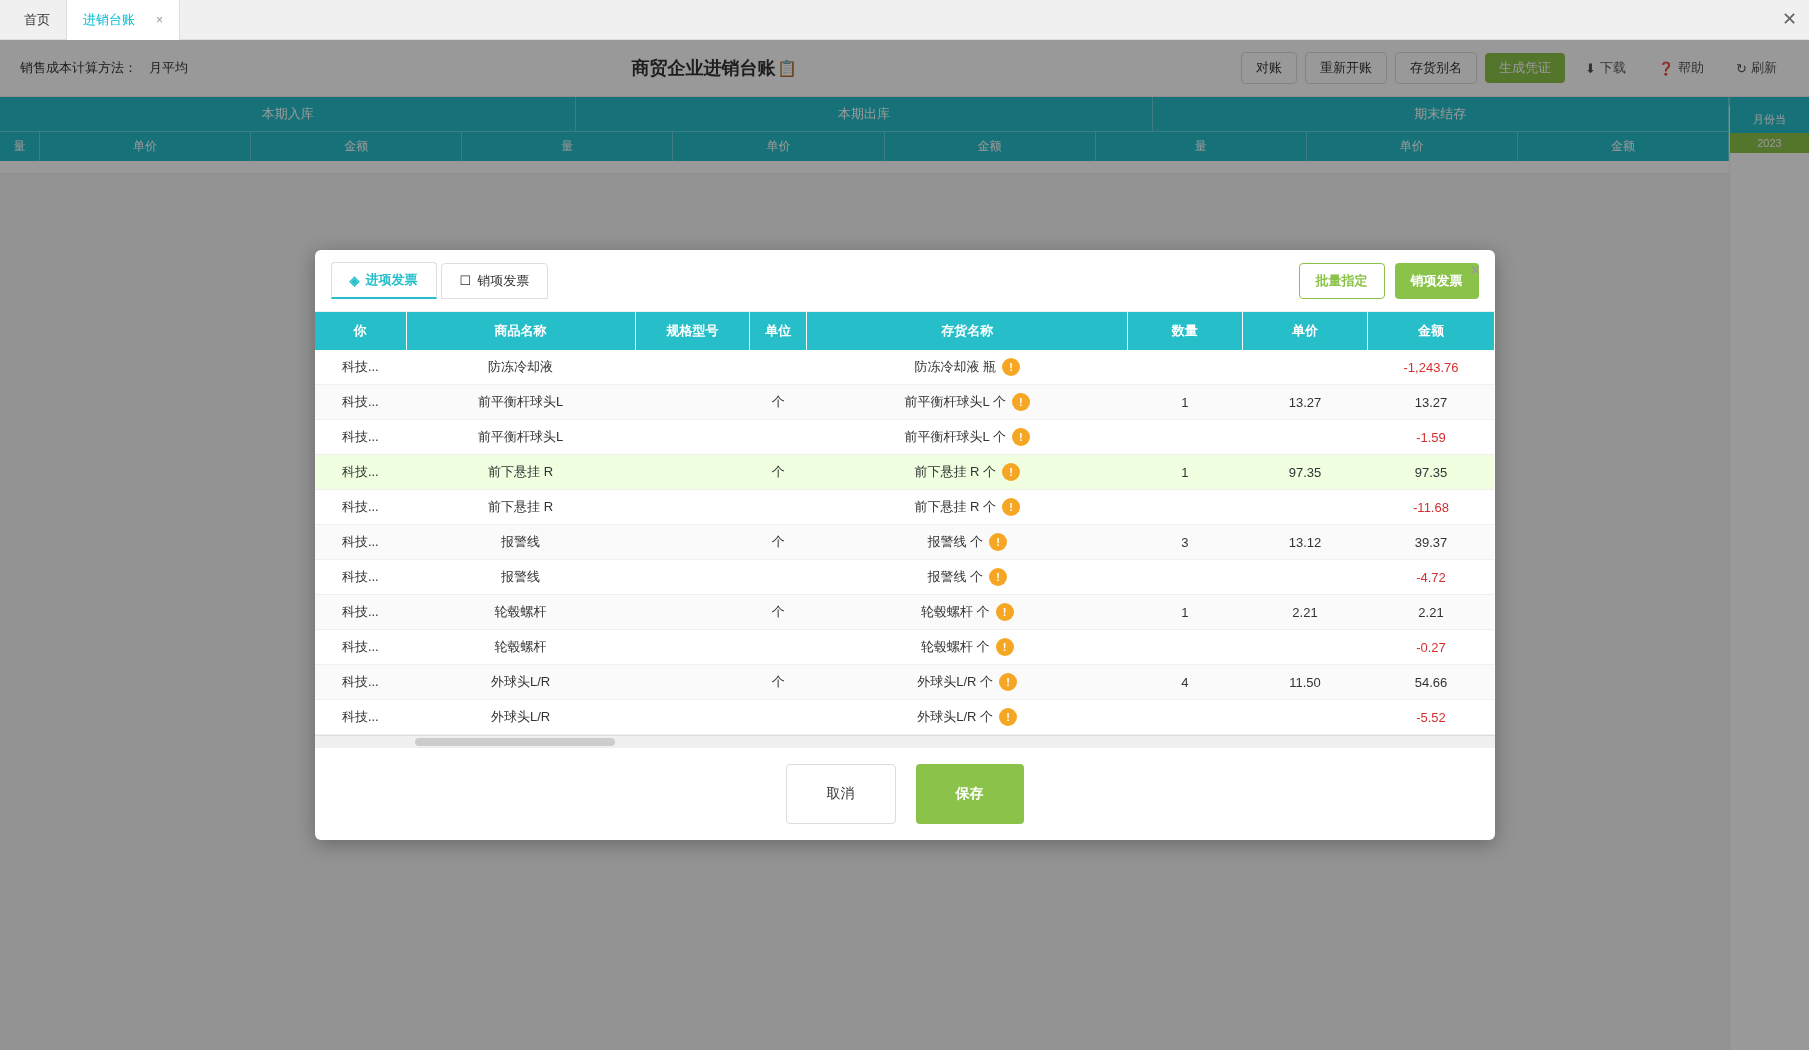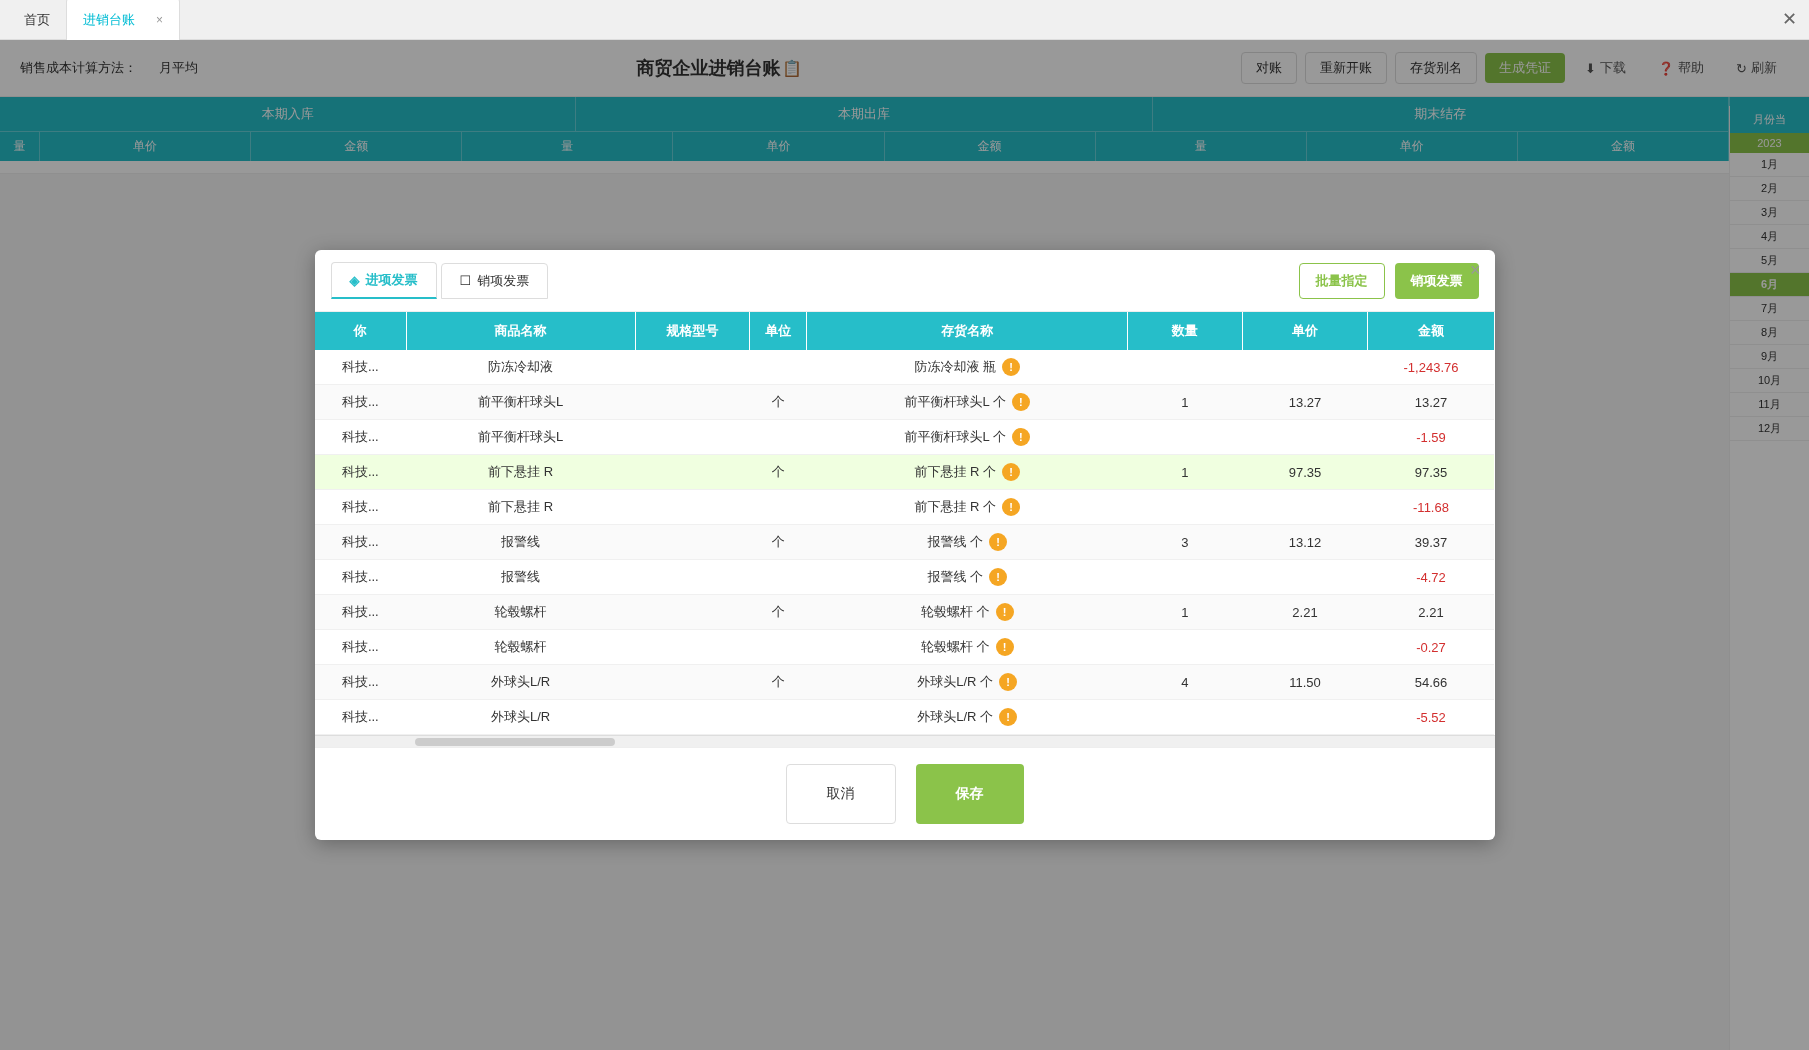--- a/index.html
+++ b/index.html
@@ -66,21 +66,21 @@
       background: #fff;
       padding: 12px 20px;
       display: flex;
       align-items: center;
       justify-content: space-between;
       border-bottom: 1px solid #eee;
     }
     .toolbar-left {
       display: flex;
       align-items: center;
-      gap: 22px;
+      gap: 12px;
       font-size: 13px;
       color: #333;
     }
     .toolbar-center {
       display: flex;
       align-items: center;
       gap: 2px;
       font-size: 18px;
       font-weight: bold;
       color: #333;
@@ -559,29 +559,15 @@
         <button class="btn-cancel">取消</button>
         <button class="btn-save">保存</button>
       </div>
 
     </div>
   </div>
 
   <div style="position:absolute;right:0;top:66px;width:80px;background:#fff;border-left:1px solid #eee;height:calc(1050px - 106px);z-index:1;">
     <div style="background:#26bec9;color:#fff;font-size:11px;text-align:center;padding:6px 2px;">月份当</div>
     <div style="background:#8bc34a;color:#fff;font-size:11px;text-align:center;padding:4px 2px;">2023</div>
-    <div id="sidebar-months">
-        <div class="month-item">1月</div>
-        <div class="month-item">2月</div>
-        <div class="month-item">3月</div>
-        <div class="month-item">4月</div>
-        <div class="month-item">5月</div>
-        <div class="month-item active">6月</div>
-        <div class="month-item">7月</div>
-        <div class="month-item">8月</div>
-        <div class="month-item">9月</div>
-        <div class="month-item">10月</div>
-        <div class="month-item">11月</div>
-        <div class="month-item">12月</div>
-      </div>
   </div>
 
 </div>
 
 </body></html>

